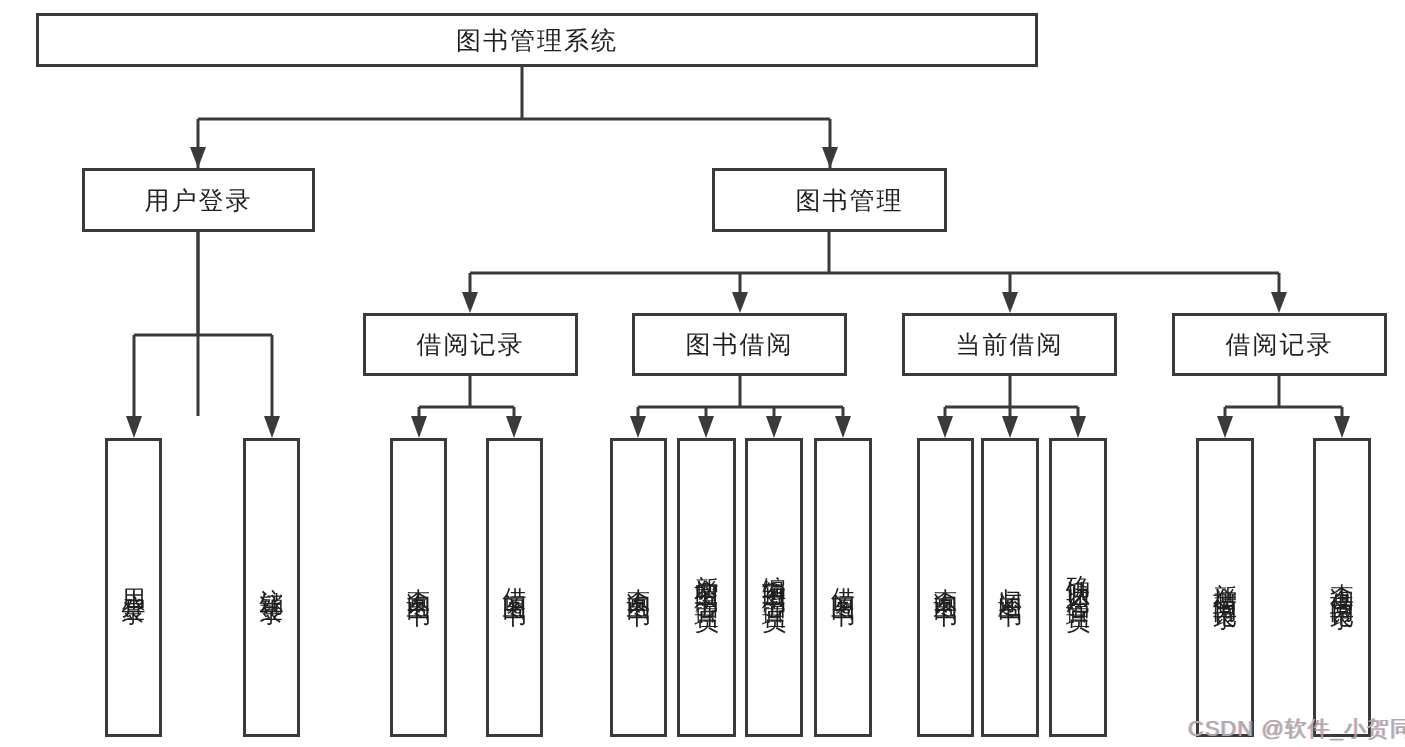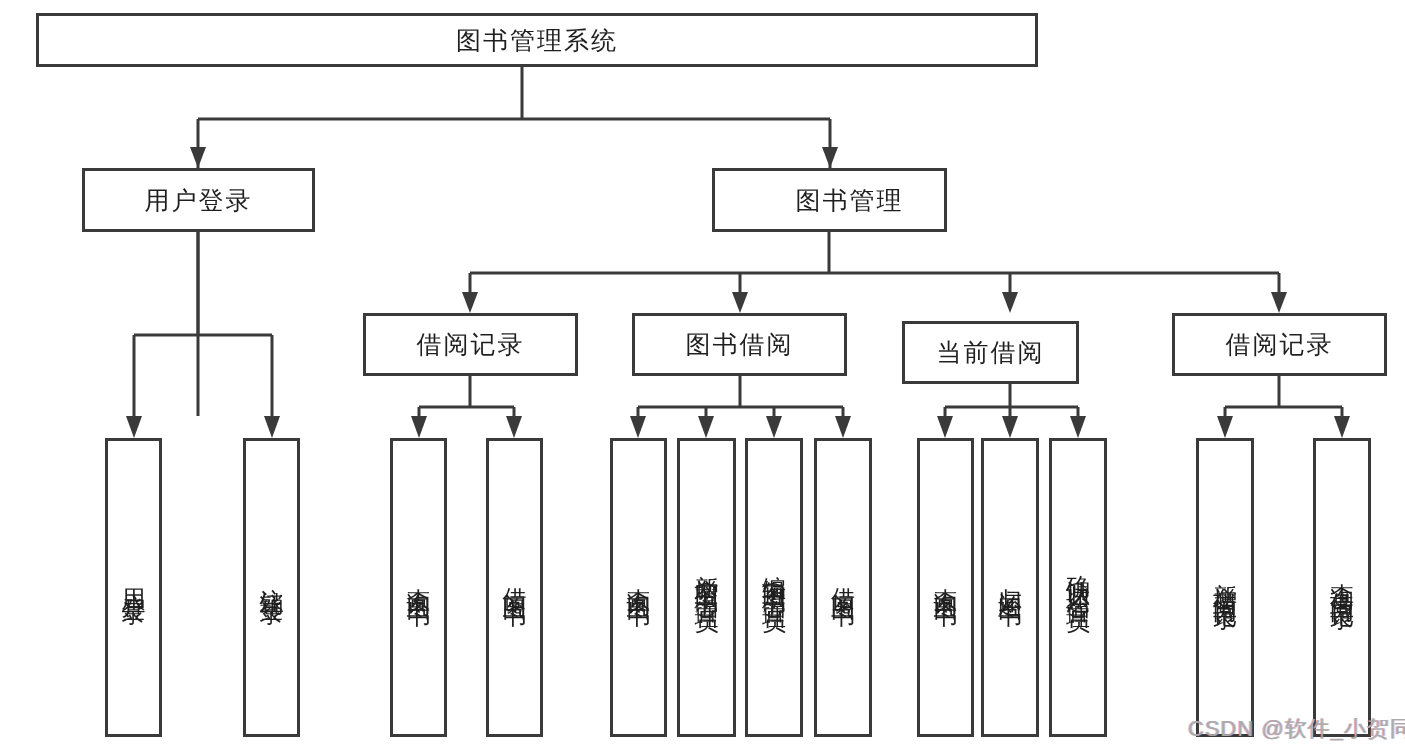--- a/index.html
+++ b/index.html
@@ -109,21 +109,21 @@
   <div class="node hnode" style="left:712px; top:168px; width:235px; height:64px;padding-left:40px;">
     <span>图书管理</span>
   </div>
 
   <div class="node hnode" style="left:363px; top:313px; width:215px; height:63px;">
     <span>借阅记录</span>
   </div>
   <div class="node hnode" style="left:632px; top:313px; width:215px; height:63px;align-items:center;">
     <span>图书借阅</span>
   </div>
-  <div class="node hnode" style="left:902px; top:321px; width:177px; height:63px;text-align:center;">
+  <div class="node hnode" style="left:902px; top:313px; width:215px; height:63px;text-align:center;">
     <span>当前借阅</span>
   </div>
   <div class="node hnode" style="left:1172px; top:313px; width:215px; height:63px;">
     <span>借阅记录</span>
   </div>
 
   <div class="node leaf" style="left:105px; top:438px; width:57px; height:299px;">
     <span>用户登录</span>
   </div>
   <div class="node leaf" style="left:243px; top:438px; width:57px; height:299px;">

